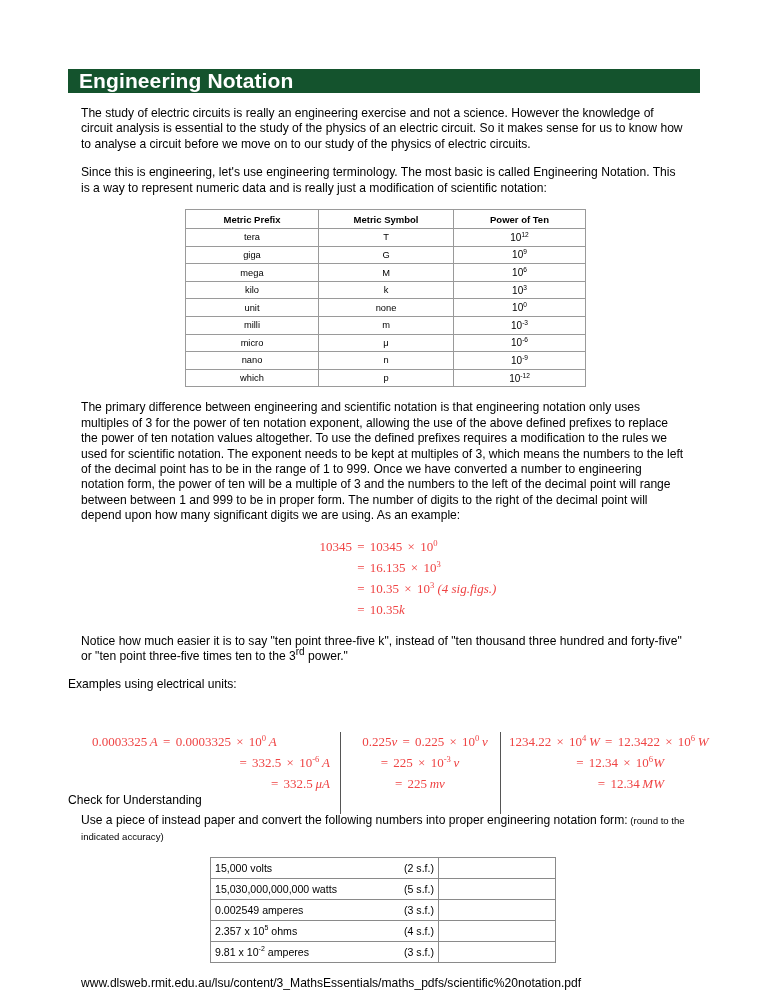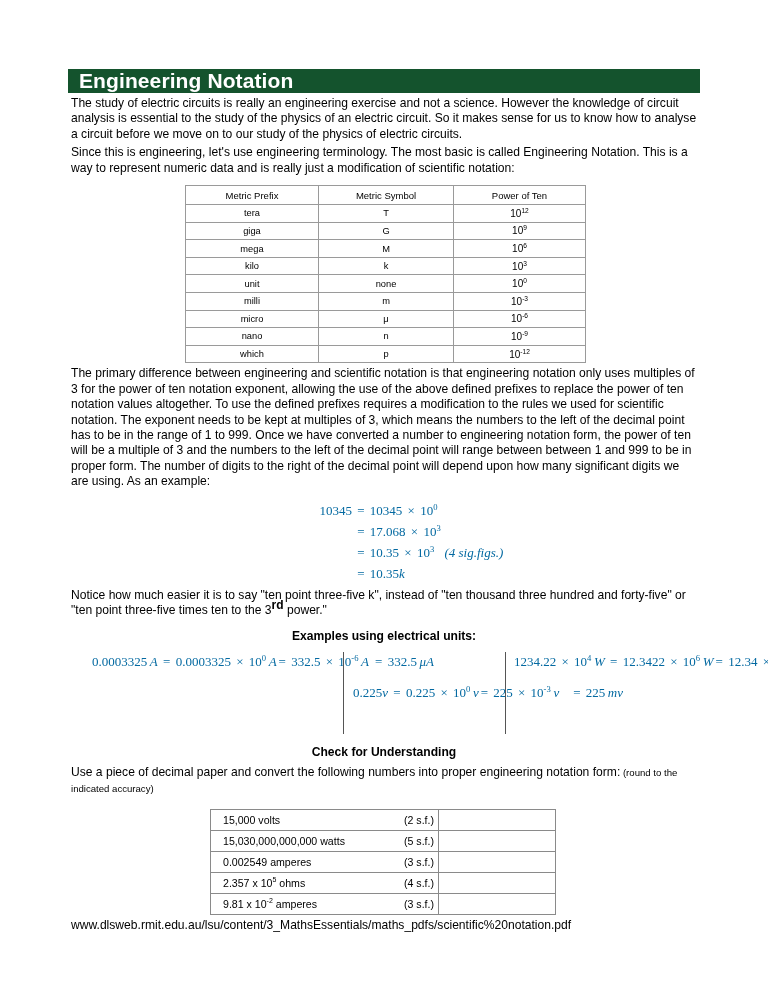--- a/index.html
+++ b/index.html
@@ -36,41 +36,39 @@
   .banner-title {
     font-size: 21px;
     font-weight: bold;
     letter-spacing: 0.1px;
   }
 
   
   p.body {
     font-size: 12.1px;
     line-height: 15.4px;
-    margin: 3px;
+    margin: 13px;
     text-align: left;
   }
   .p-intro { margin-top: 14px; }
   .p-since { margin-top: 11px; }
   .p-primary { margin-top: 13px; }
   .p-notice { margin-top: 5px; }
 
   .sup-small {
-    font-size: 12px;
+    font-size: 10px;
     vertical-align: super;
     line-height: 0;
-    font-weight: bold;
   }
 
   h3.section {
     font-size: 12.1px;
-    font-weight: bold;
+    font-weight: normal;
     margin: 11px 0 0 0;
     line-height: 15.4px;
-    text-align: center;
   }
   .check-head { margin-top: 22px; }
   .small-note { font-size: 9.6px; }
 
   
   .metric-table-wrap {
     margin-top: 9px;
     display: flex;
     justify-content: flex-start;
     padding-left: 117px;
@@ -84,42 +82,42 @@
   table.metric td {
     border: 1px solid #9a9a9a;
     text-align: center;
     font-size: 9.3px;
     height: 16.6px;
     padding: 0;
     vertical-align: middle;
     color: #000;
   }
   table.metric th {
-    font-weight: normal;
+    font-weight: bold;
     font-size: 9.5px;
     height: 18px;
   }
   table.metric col.c1 { width: 133px; }
   table.metric col.c2 { width: 135px; }
   table.metric col.c3 { width: 132px; }
   .pow {
     font-family: "Liberation Sans", sans-serif;
     font-size: 10px;
   }
   .pow sup {
     font-size: 6.6px;
     vertical-align: super;
     line-height: 0;
   }
 
   
   .math {
     font-family: "Liberation Serif", serif;
     font-size: 13px;
-    color: #0369a1;
+    color: #ef4444;
     white-space: nowrap;
   }
   .math i { font-style: italic; }
   .math sup {
     font-size: 8.6px;
     vertical-align: super;
     line-height: 0;
   }
   .math .op { margin: 0 2px; }
 
@@ -133,34 +131,34 @@
     align-items: center;
   }
   .eq-lhs {
     display: inline-block;
     width: 56px;
     text-align: right;
   }
   .eq-rhs { display: inline-block; }
   .sigfigs {
     font-style: italic;
-    margin-left: 7px;
   }
 
   
   .examples {
     margin-top: 7px;
     display: flex;
     align-items: flex-start;
     padding-left: 24px;
     height: 82px;
   }
   .ex-col {
     display: flex;
-    flex-direction: row;
+    flex-direction: column;
+    margin-top: 32px;
   }
   .ex-col.c2, .ex-col.c3 {
     border-left: 1px solid #555;
     height: 82px;
     box-sizing: border-box;
   }
   .ex-col.c1 { width: 245px; padding-right: 6px; }
   .ex-col.c2 { width: 162px; padding-left: 9px; align-items: center; }
   .ex-col.c3 { width: 200px; padding-left: 8px; }
   .ex-line {
@@ -187,21 +185,20 @@
     font-size: 10.6px;
     height: 20px;
     padding: 0 4px;
     vertical-align: middle;
   }
   table.exercise col.q { width: 228px; }
   table.exercise col.a { width: 117px; }
   .q-cell {
     display: flex;
     justify-content: space-between;
-    margin-left: 8px;
   }
   .q-val sup {
     font-size: 7px;
     vertical-align: super;
     line-height: 0;
   }
   .q-sf { white-space: nowrap; }
 
   
   .footer-1 { margin-top: 20px; }
@@ -295,21 +292,21 @@
           <span class="op">×</span>
           <span>10</span><sup>0</sup>
         </span>
       </span>
     </div>
     <div class="eq-line">
       <span class="math">
         <span class="eq-lhs"></span>
         <span class="eq-rhs">
           <span class="op">=</span>
-          <span>17.068</span>
+          <span>16.135</span>
           <span class="op">×</span>
           <span>10</span><sup>3</sup>
         </span>
       </span>
     </div>
     <div class="eq-line">
       <span class="math">
         <span class="eq-lhs"></span>
         <span class="eq-rhs">
           <span class="op">=</span>
@@ -412,21 +409,21 @@
       <div class="ex-line indent-3">
         <span class="math">
           <span class="op">=</span>
           <span>12.34</span> <i>M</i><i>W</i>
         </span>
       </div>
     </div>
   </div>
 
   <h3 class="section check-head">Check for Understanding</h3>
-  <p class="body" style="margin-top:5px"><span>Use a piece of decimal paper and convert the following numbers into proper engineering notation form:</span><span class="small-note"> (round to the indicated accuracy)</span></p>
+  <p class="body" style="margin-top:5px"><span>Use a piece of instead paper and convert the following numbers into proper engineering notation form:</span><span class="small-note"> (round to the indicated accuracy)</span></p>
 
   <div class="ex-table-wrap">
     <table class="exercise">
       <colgroup>
           <col class="q">
           <col class="a">
         </colgroup>
       <tbody id="exercise-body">
           <tr>
             <td>

